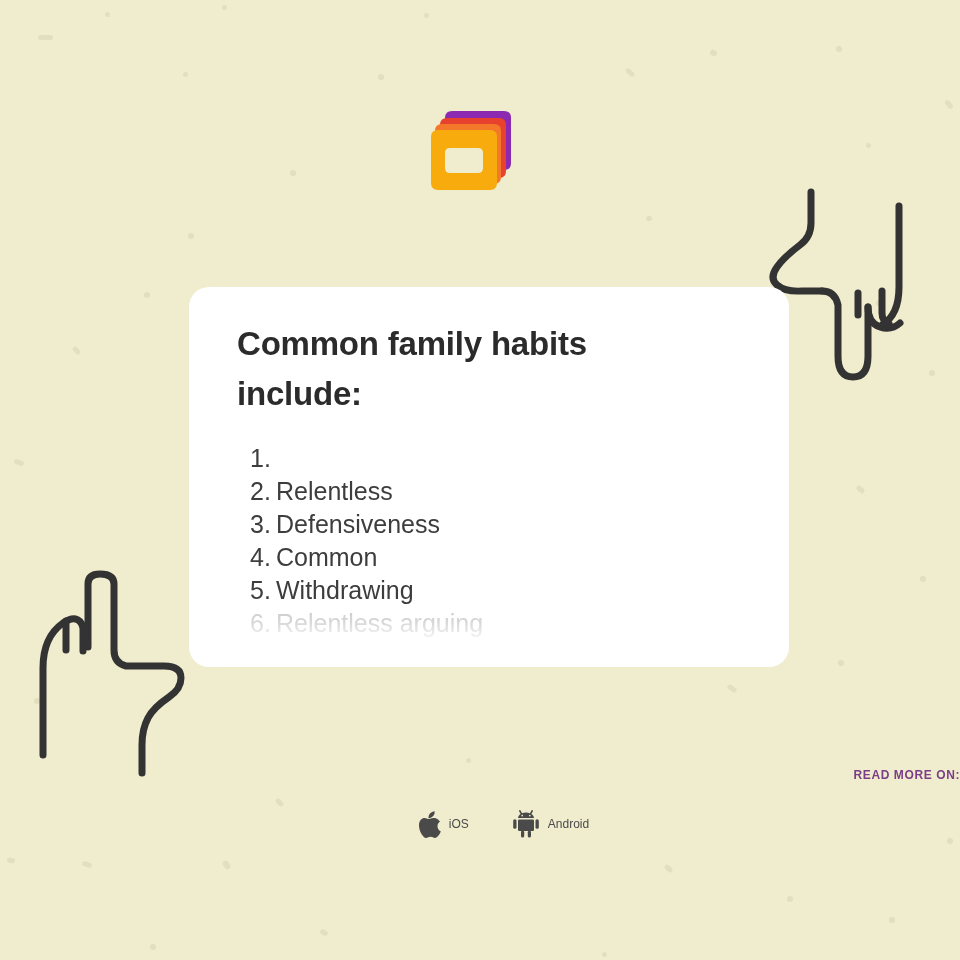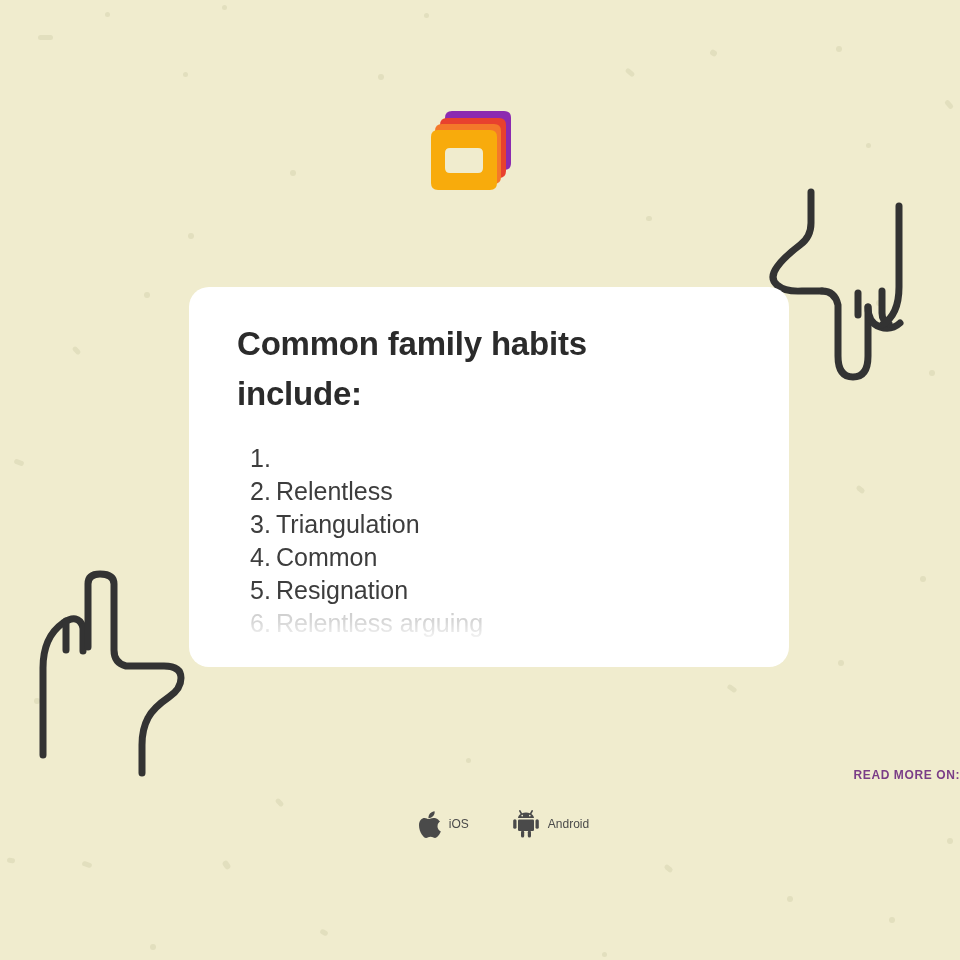--- a/index.html
+++ b/index.html
@@ -257,29 +257,29 @@
       <ul id="habit-list">
           <li>
             <span class="num">1.</span>
           </li>
           <li>
             <span class="num">2.</span>
             <span class="txt">Relentless</span>
           </li>
           <li>
             <span class="num">3.</span>
-            <span class="txt">Triangulation</span>
+            <span class="txt">Defensiveness</span>
           </li>
           <li>
             <span class="num">4.</span>
             <span class="txt">Common</span>
           </li>
           <li>
             <span class="num">5.</span>
-            <span class="txt">Resignation</span>
+            <span class="txt">Withdrawing</span>
           </li>
           <li class="faded">
             <span class="num">6.</span>
             <span class="txt">Relentless arguing</span>
           </li>
         </ul>
     </div>
   </div>
 
   <div id="footer">

